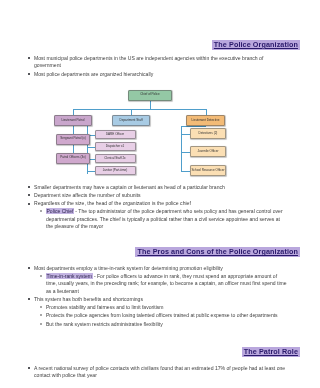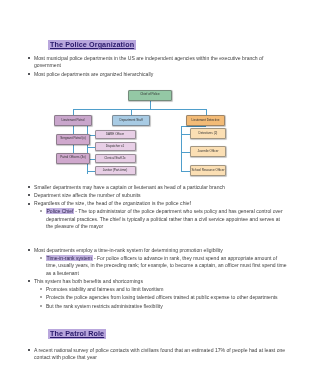--- a/index.html
+++ b/index.html
@@ -18,22 +18,21 @@
   .page {
     position: relative;
     width: 300px;
     height: 388px;
     padding: 0;
     box-sizing: border-box;
   }
 
   
   .heading-row {
-    text-align: left;
-    margin-left: 48px;
+    text-align: right;
   }
   .heading {
     display: inline-block;
     background: #b9a7dd;
     color: #2a1a6b;
     font-weight: bold;
     font-size: 7.2px;
     letter-spacing: .1px;
     text-decoration: underline;
     padding: 0.5px 2px 1px 2px;
@@ -242,20 +241,23 @@
     <li>
       <span class="btxt">Regardless of the size, the head of the organization is the police chief</span>
       <ul class="lvl2">
         <li><span class="term">Police Chief</span><span> -  The top administrator of the police department who sets policy and has general control over departmental practices. The chief is typically a political rather than a civil service appointee and serves at the pleasure of the mayor</span></li>
       </ul>
     </li>
   </ul>
 
   <div class="sp-d"></div>
 
+  <div class="heading-row">
+    <span class="heading">The Pros and Cons of the Police Organization</span>
+  </div>
   <div class="sp-c"></div>
 
   <ul class="lvl1">
     <li>
       <span class="btxt">Most departments employ a time-in-rank system for determining promotion eligibility</span>
       <ul class="lvl2">
         <li><span class="term">Time-in-rank system</span><span> - For police officers to advance in rank, they must spend an appropriate amount of time, usually years, in the preceding rank; for example, to become a captain, an officer must first spend time as a lieutenant</span></li>
       </ul>
     </li>
     <li>

